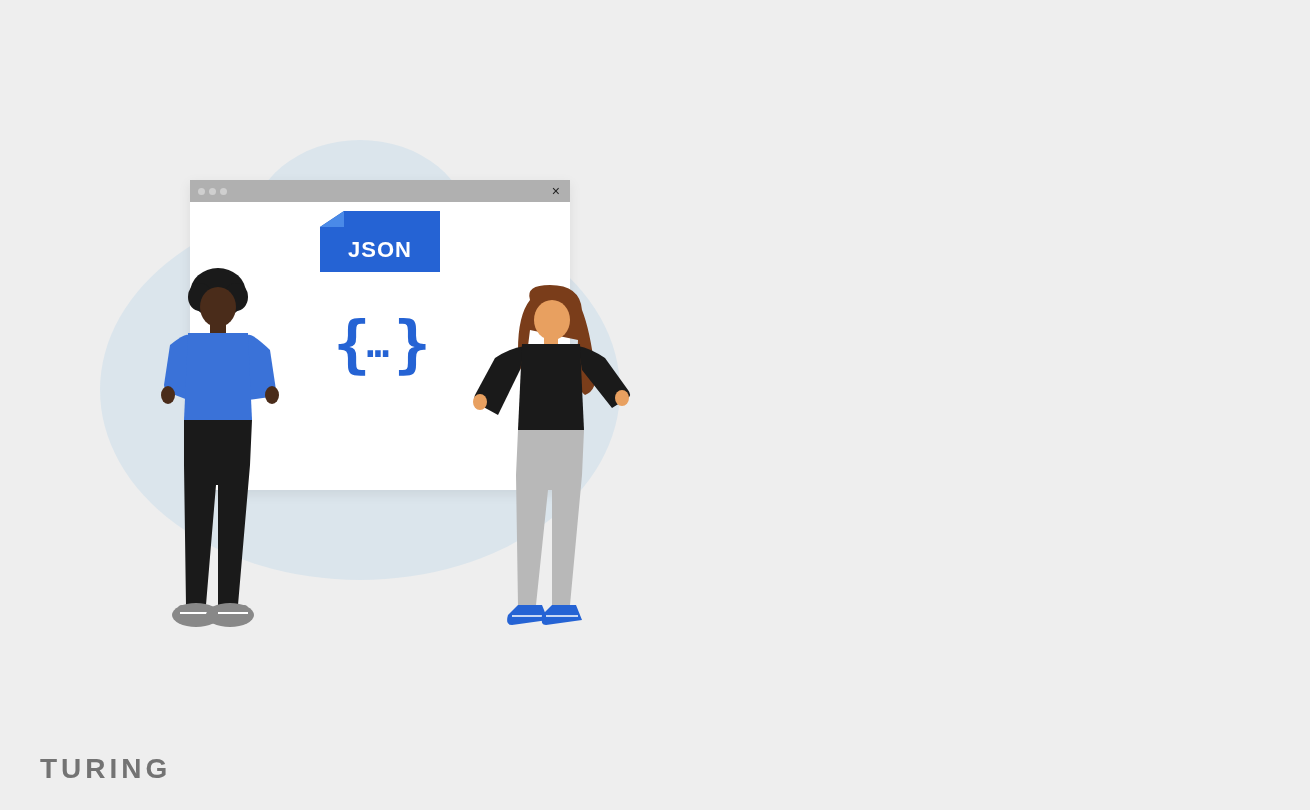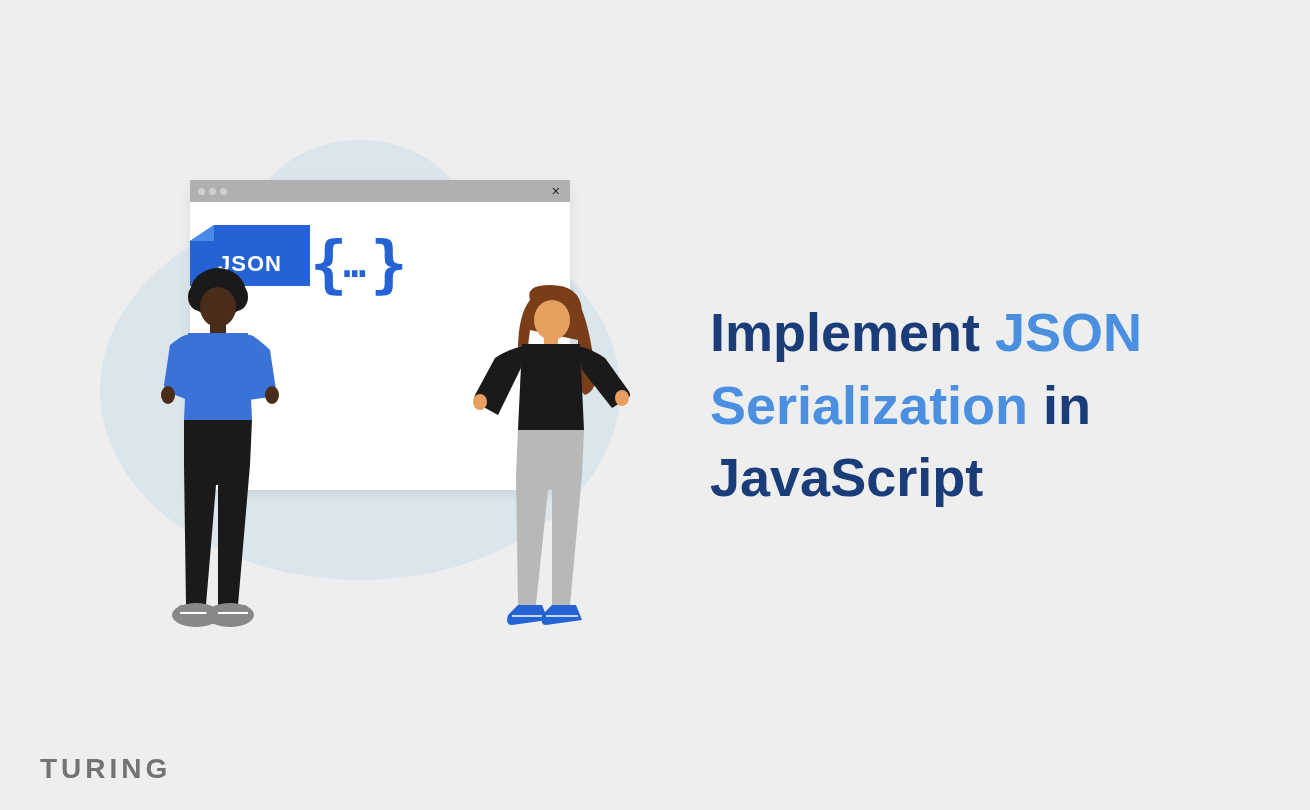--- a/index.html
+++ b/index.html
@@ -75,23 +75,24 @@
     }
     .browser-close {
       position: absolute;
       right: 10px;
       font-size: 14px;
       color: #222;
       font-weight: 400;
     }
     .browser-body {
       display: flex;
-      flex-direction: row;
+      flex-direction: column;
       align-items: center;
       padding-top: 25px;
+      gap: 35px;
     }
     .json-file {
       width: 120px;
       height: 45px;
       background: #2563d4;
       position: relative;
       display: flex;
       align-items: center;
       justify-content: center;
       color: #fff;
@@ -250,20 +251,15 @@
 
       <path d="M 48 150 L 114 150 L 112 195 L 100 325 L 82 325 L 82 210 L 78 210 L 66 325 L 48 325 L 46 195 Z" fill="#b8b8b8"></path>
 
       <path d="M 48 325 L 72 325 L 78 340 L 42 345 Q 35 345 38 335 Z" fill="#2563d4"></path>
       <path d="M 42 336 L 74 336" stroke="#fff" stroke-width="1.5"></path>
       <path d="M 82 325 L 106 325 L 112 340 L 76 345 Q 70 345 72 335 Z" fill="#2563d4"></path>
       <path d="M 76 336 L 108 336" stroke="#fff" stroke-width="1.5"></path>
     </svg>
   </div>
 
-  <div class="text-side">
-    <h1 class="title">
-      <span>Implement </span><span class="highlight">JSON Serialization</span><span> in JavaScript</span>
-    </h1>
-  </div>
 </div>
 
 <div class="brand-logo">TURING</div>
 
 </body></html>

